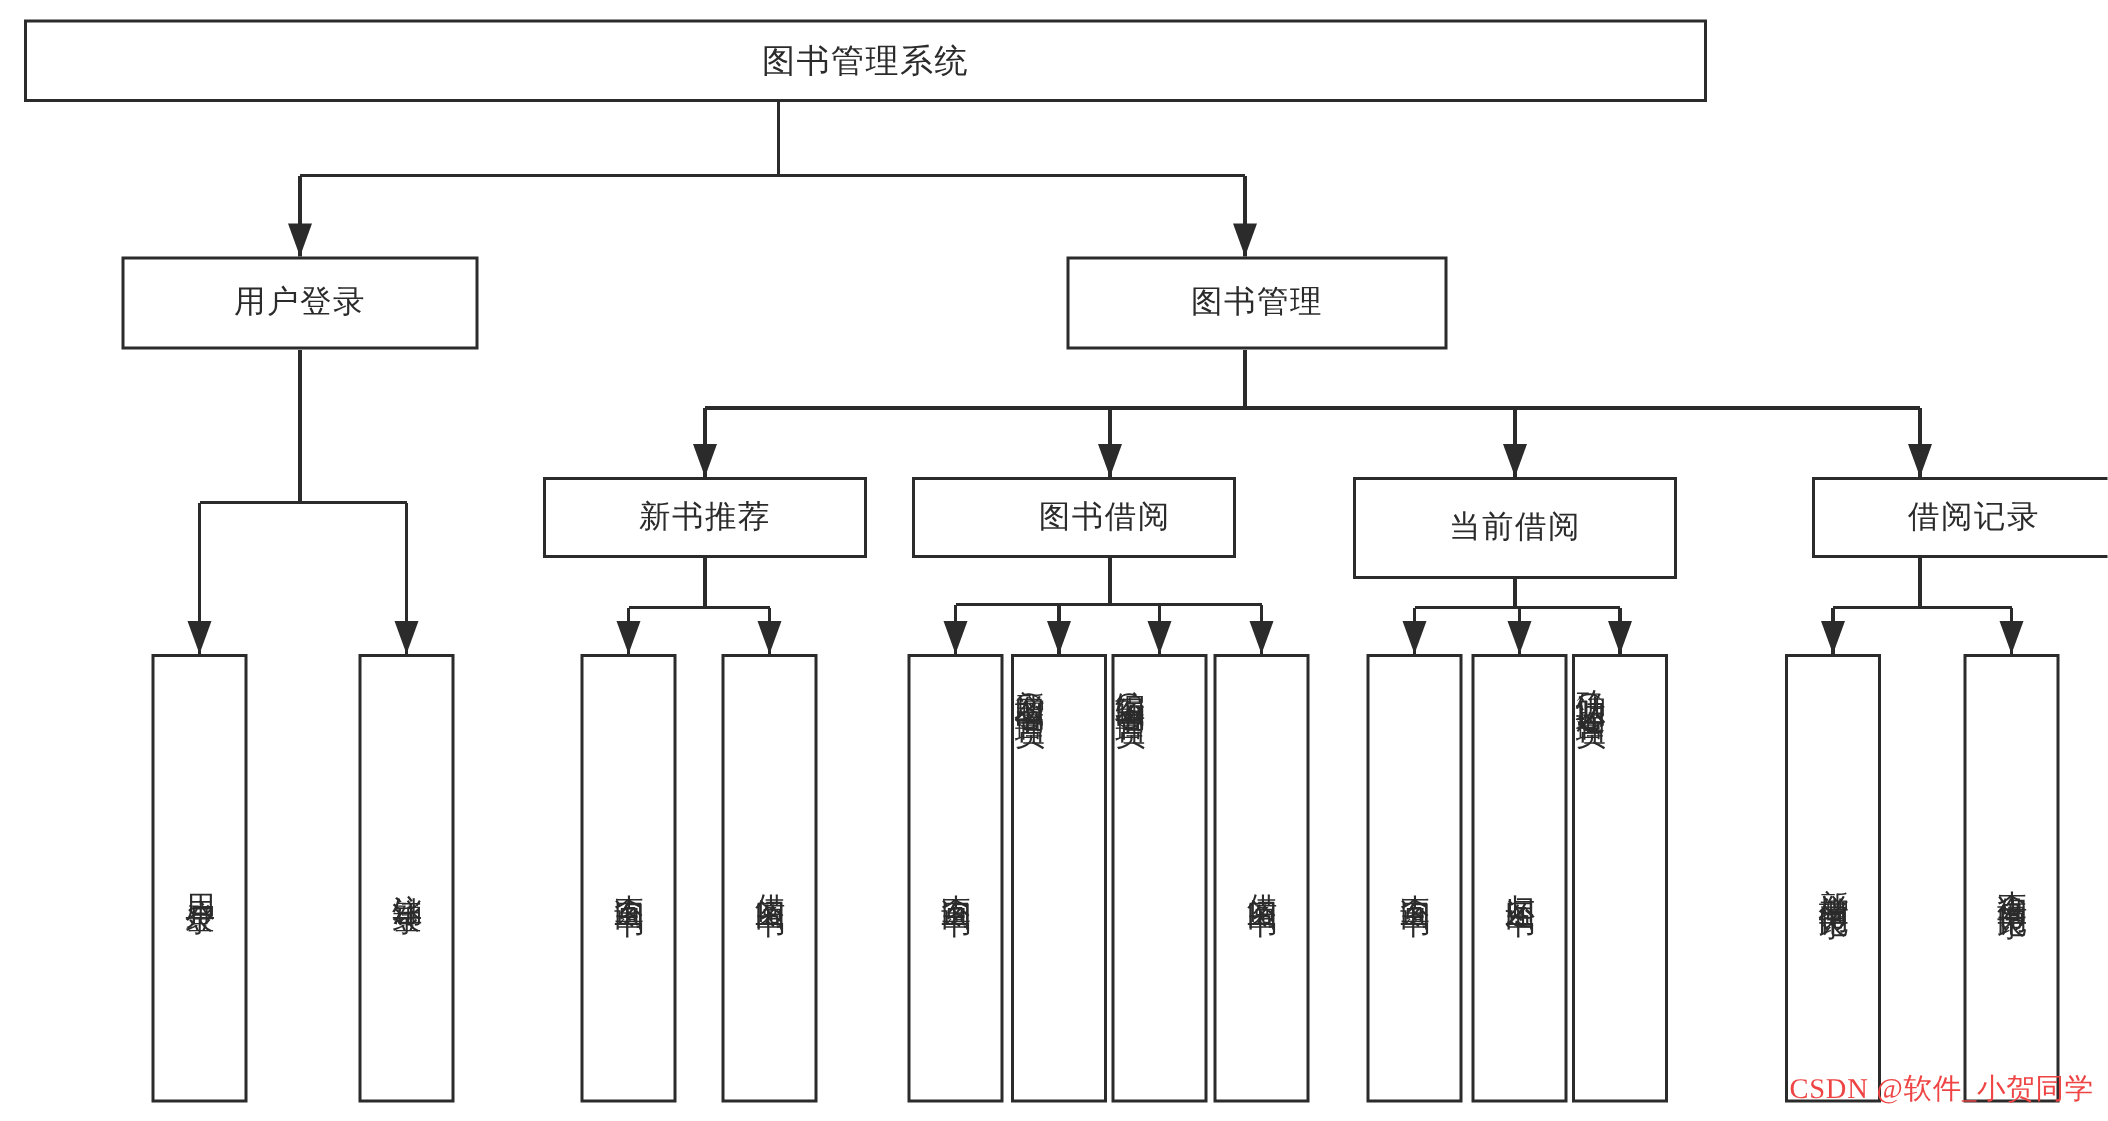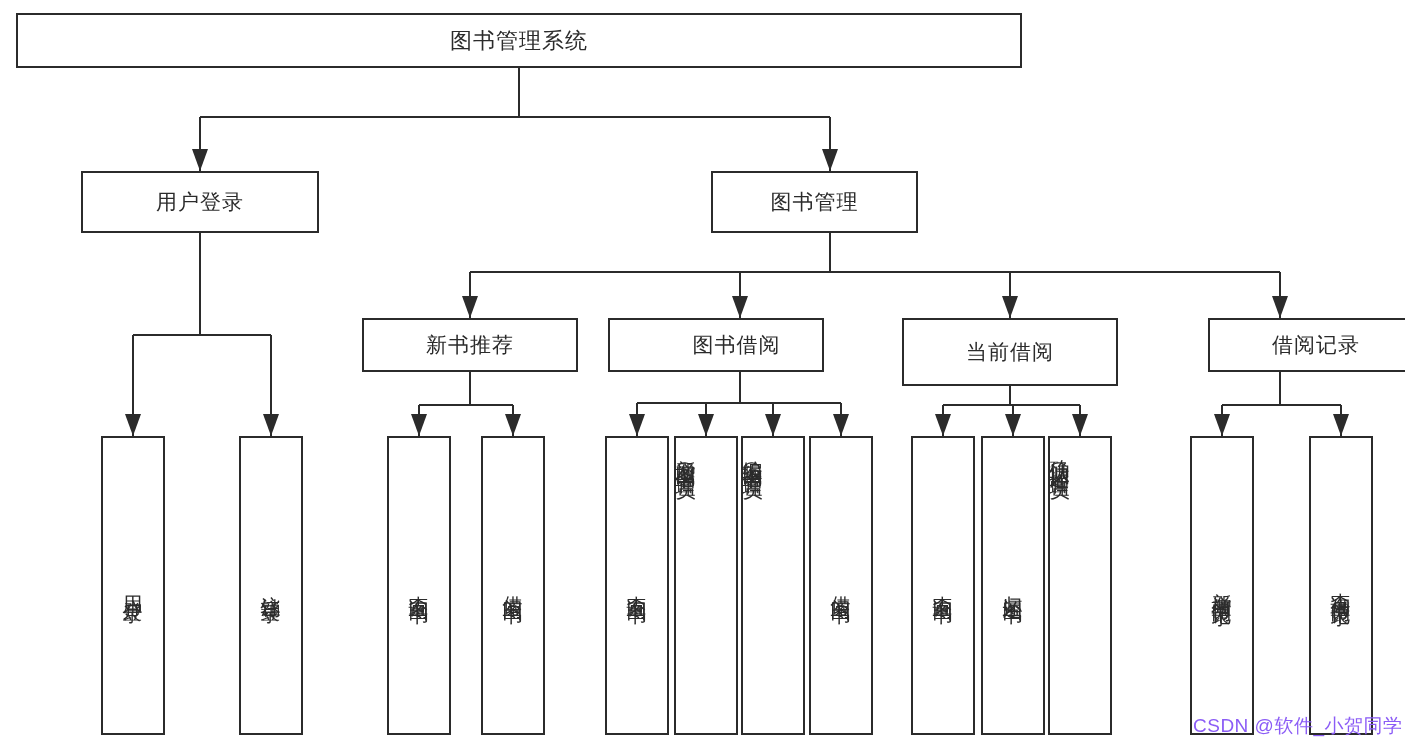--- a/index.html
+++ b/index.html
@@ -48,24 +48,25 @@
   .node.leaf.top .label{
     align-self:flex-start;
   }
   .node.leaf{flex-direction:column;}
   .node.leaf.top{justify-content:flex-start;}
   .node.leaf.center{justify-content:center;}
 
   #watermark{
     position:absolute;
     font-size:19px;
-    color:#8b5cf6;
+    color:#ef4444;
     letter-spacing:0.5px;
     white-space:nowrap;
     user-select:none;
+    font-family:Liberation Serif, serif;
   }
 </style>
 </head>
 <body>
 
 <div id="diagram-root">
   <svg class="connectors" id="connectors" viewBox="0 0 1405 747" xmlns="http://www.w3.org/2000/svg">
       <line x1="519" y1="68" x2="519" y2="117" stroke="#2b2b2b" stroke-width="2.6" shape-rendering="crispEdges"></line>
       <line x1="200" y1="117" x2="830" y2="117" stroke="#2b2b2b" stroke-width="2.6" shape-rendering="crispEdges"></line>
       <line x1="200" y1="117" x2="200" y2="171" stroke="#2b2b2b" stroke-width="2.6" shape-rendering="crispEdges"></line>
@@ -113,27 +114,27 @@
       <line x1="1080" y1="405" x2="1080" y2="436" stroke="#2b2b2b" stroke-width="2.6" shape-rendering="crispEdges"></line>
       <path d="M 1072 414 L 1088 414 L 1080 436 Z" fill="#2b2b2b"></path>
       <line x1="1280" y1="372" x2="1280" y2="405" stroke="#2b2b2b" stroke-width="2.6" shape-rendering="crispEdges"></line>
       <line x1="1222" y1="405" x2="1341" y2="405" stroke="#2b2b2b" stroke-width="2.6" shape-rendering="crispEdges"></line>
       <line x1="1222" y1="405" x2="1222" y2="436" stroke="#2b2b2b" stroke-width="2.6" shape-rendering="crispEdges"></line>
       <path d="M 1214 414 L 1230 414 L 1222 436 Z" fill="#2b2b2b"></path>
       <line x1="1341" y1="405" x2="1341" y2="436" stroke="#2b2b2b" stroke-width="2.6" shape-rendering="crispEdges"></line>
       <path d="M 1333 414 L 1349 414 L 1341 436 Z" fill="#2b2b2b"></path>
     </svg>
   <div id="nodes-layer">
-      <div class="node root" style="left: 16px; top: 13px; width: 1006px; height: 55px;">
+      <div class="node root" style="left: 16px; top: 13px; width: 1122px; height: 55px;">
         <span class="label">图书管理系统</span>
       </div>
       <div class="node" style="left: 81px; top: 171px; width: 238px; height: 62px;">
         <span class="label">用户登录</span>
       </div>
-      <div class="node" style="left: 711px; top: 171px; width: 207px; height: 62px; justify-content: center;">
+      <div class="node" style="left: 711px; top: 171px; width: 254px; height: 62px; justify-content: center;">
         <span class="label">图书管理</span>
       </div>
       <div class="node" style="left: 362px; top: 318px; width: 216px; height: 54px; text-align: center;">
         <span class="label">新书推荐</span>
       </div>
       <div class="node" style="left: 608px; top: 318px; width: 216px; height: 54px; padding-left: 41px;">
         <span class="label">图书借阅</span>
       </div>
       <div class="node" style="left: 902px; top: 318px; width: 216px; height: 68px;">
         <span class="label">当前借阅</span>

